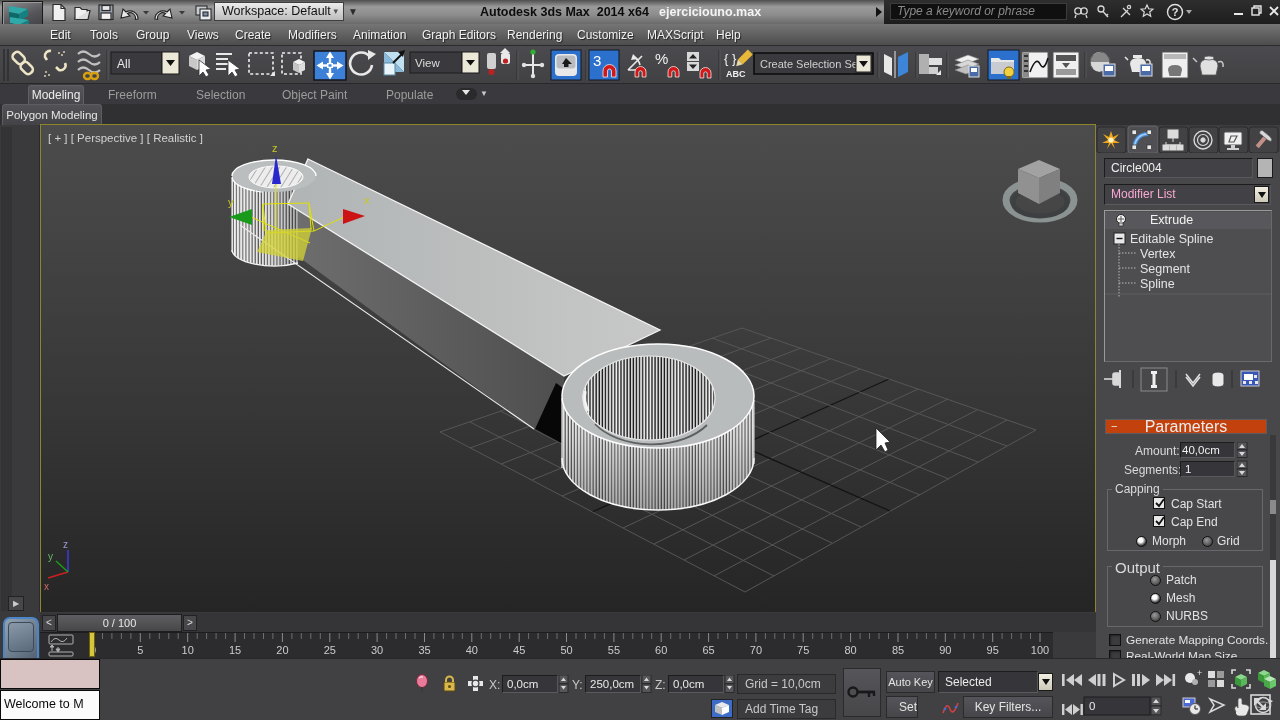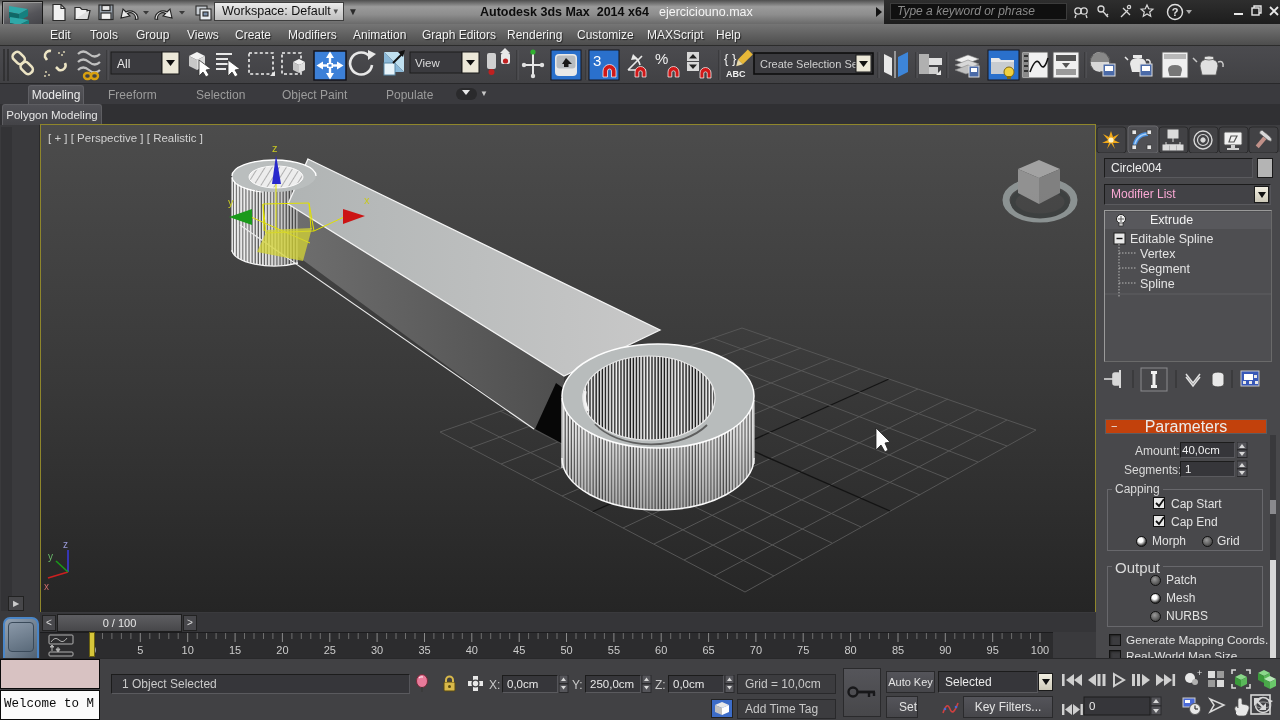--- a/index.html
+++ b/index.html
@@ -51,21 +51,21 @@
  <g stroke="#2a2a2a" stroke-width="1.1">
   <rect x="146" y="3" width="11" height="9" fill="#c8cdd2"></rect>
   <rect x="150" y="6" width="11" height="11" fill="#e8ecf0"></rect>
   <rect x="153" y="9" width="5" height="4" fill="#7a8faa"></rect>
  </g>
 </svg>
 
 <div class="abs" style="left:214px;top:2px;width:130px;height:19px;background:linear-gradient(#ececec,#bdbdbd);border:1px solid #3e3e3e;color:#111;font-size:12.5px;line-height:17px;padding-left:7px">Workspace: Default <span style="position:absolute;right:5px;top:0;color:#555;font-size:9px">▾</span></div>
 <div class="abs txt" style="left:348px;top:6px;color:#2a2a2a;font-size:10px">▼</div>
 <div class="abs txt" style="left:480px;top:5px;color:#0c0c0c;font-size:12.5px;font-weight:bold">Autodesk 3ds Max&nbsp; 2014 x64</div>
-<div class="abs txt" style="left:659px;top:5px;color:#f4f4f4;font-size:12.5px;font-weight:normal">ejerciciouno.max</div>
+<div class="abs txt" style="left:659px;top:5px;color:#f4f4f4;font-size:12.5px;font-weight:bold">ejerciciouno.max</div>
 
 <div class="abs" style="left:890px;top:3px;width:177px;height:17px;background:#101010;border:1px solid #3c3c3c;color:#8a8a8a;font-size:12px;font-style:italic;line-height:15px;padding-left:6px">Type a keyword or phrase</div>
 <svg class="abs" style="left:1072px;top:3px" width="140" height="18" viewBox="0 0 140 18">
  <g stroke="#d8d8d8" stroke-width="1.3" fill="none">
   <circle cx="6" cy="8" r="3.2"></circle>
         <circle cx="12" cy="8" r="3.2"></circle>
         <line x1="4" y1="12" x2="3" y2="15"></line>
         <line x1="14" y1="12" x2="15" y2="15"></line>
   <circle cx="29" cy="6" r="3"></circle>
         <line x1="31" y1="8.5" x2="36" y2="14"></line>
@@ -814,23 +814,22 @@
  <rect x="1" y="18" width="24" height="4" rx="1" fill="none" stroke="#b0b0b0"></rect>
 </svg>
 
 <div class="abs" style="left:3px;top:617px;width:36px;height:48px;background:linear-gradient(135deg,#94a2b2,#4e5e6e);border:2px solid #4a86c8;border-radius:7px"></div>
 <div class="abs" style="left:8px;top:622px;width:26px;height:30px;background:linear-gradient(160deg,#8a98a8,#5a6a7a);border-radius:4px;border:1px solid #3a4a5a"></div>
 
 <div class="abs" style="left:0;top:658px;width:1280px;height:62px;background:#414144;border-top:1px solid #28282a"></div>
 
 <div class="abs" style="left:0px;top:659px;width:100px;height:30px;background:#d8c2c2;border:1px solid #0a0a0a"></div>
 <div class="abs" style="left:0px;top:690px;width:100px;height:30px;background:#fbfbfb;border:1px solid #0a0a0a"></div>
-<div class="abs txt" style="left:4px;top:697px;color:#0a0a0a;font-size:12.5px;font-family:Liberation Mono, monospace">Welcome to M</div>
-
-<div class="abs sunk" style="left:111px;top:674px;width:299px;height:20px;color:#cacaca;font-size:12px;line-height:18px;padding-left:10px">1 Object Selected</div>
+<div class="abs txt" style="left:4px;top:697px;color:#0a0a0a;font-size:12.5px;font-family:Liberation Sans, sans-serif">Welcome to M</div>
+
 <svg class="abs" style="left:414px;top:673px" width="70" height="22" viewBox="0 0 70 22">
  <ellipse cx="8" cy="8" rx="5.5" ry="6.5" fill="#e87a9a" stroke="#7a2a3a"></ellipse>
       <path d="M5,5 a4,4 0 0 1 4,-1" stroke="#fff" fill="none"></path>
       <line x1="8" y1="14" x2="8" y2="19" stroke="#3a3a3a" stroke-width="1.6"></line>
  <rect x="30" y="9" width="11" height="9" rx="1" fill="#d8b84a" stroke="#5a4a10"></rect>
       <path d="M32,9 v-2 a3.5,3.5 0 0 1 7,0 v2" fill="none" stroke="#d8b84a" stroke-width="2"></path>
       <circle cx="35.5" cy="13.5" r="1.5" fill="#5a4a10"></circle>
  <rect x="54" y="3" width="15" height="15" fill="#e8e8e8"></rect>
       <g fill="#414144">
         <rect x="54" y="3" width="5" height="5"></rect>

